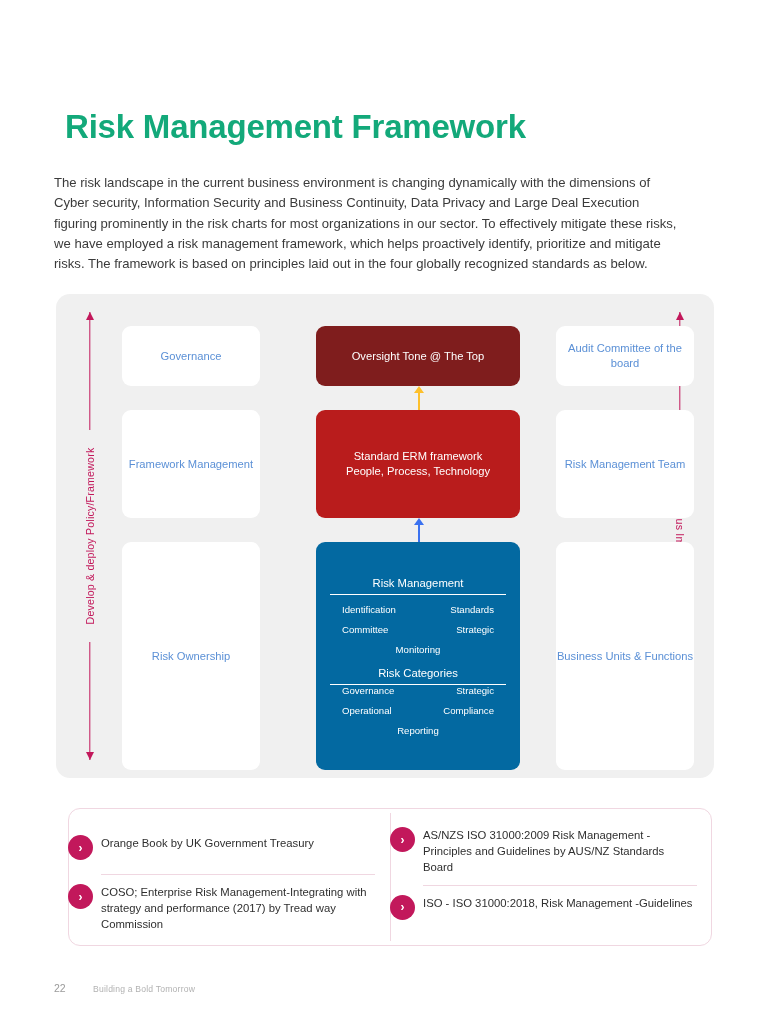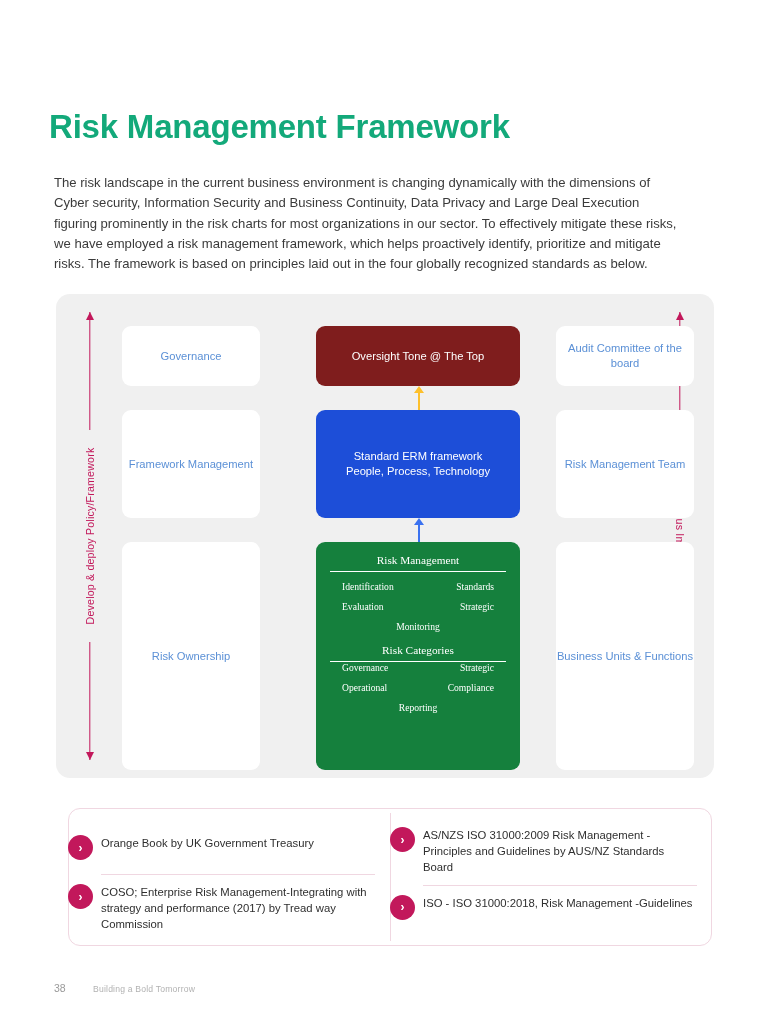--- a/index.html
+++ b/index.html
@@ -17,21 +17,21 @@
 
   .page {
     position: absolute;
     inset: 0;
     background: #ffffff;
   }
 
   
   .page-title {
     position: absolute;
-    left: 49px;
+    left: 65px;
     top: 88px;
     font-size: 33px;
     font-weight: bold;
     color: #13a97a;
     letter-spacing: -0.2px;
     white-space: nowrap;
     margin-top: 20px;
   }
 
   
@@ -140,33 +140,32 @@
     color: #5b90d6;
     font-size: 11.2px;
     line-height: 15px;
   }
   .card-green {
     background: #7f1d1d;
     color: #ffffff;
     font-size: 11.2px;
   }
   .card-orange {
-    background: #1d4ed8;
+    background: #b91c1c;
     color: #ffffff;
     font-size: 11.2px;
     line-height: 15px;
   }
   .card-blue {
-    background: #15803d;
+    background: #0369a1;
     color: #ffffff;
     align-items: flex-start;
-    justify-content: flex-start;
+    justify-content: center;
     flex-direction: column;
     padding: 12px 14px 0 14px;
-    font-family: Liberation Serif, serif;
   }
 
   
   .col-1 { left: 0px;   width: 138px; }
   .col-2 { left: 194px; width: 204px; }
   .col-3 { left: 434px; width: 138px; }
 
   
   .row-1 { top: 16px;  height: 60px; }
   .row-2 { top: 100px; height: 108px; }
@@ -397,21 +396,21 @@
         <span>Risk Ownership</span>
       </div>
 
       <div class="card card-blue col-2 row-3">
         <div class="blue-head">Risk Management</div>
         <div class="blue-pair">
           <span>Identification</span>
           <span>Standards</span>
         </div>
         <div class="blue-pair">
-          <span>Evaluation</span>
+          <span>Committee</span>
           <span>Strategic</span>
         </div>
         <div class="blue-single">Monitoring</div>
         <div class="blue-head-2">Risk Categories</div>
         <div class="blue-pair">
           <span>Governance</span>
           <span>Strategic</span>
         </div>
         <div class="blue-pair">
           <span>Operational</span>
@@ -448,16 +447,16 @@
         <span class="ref-text">AS/NZS ISO 31000:2009 Risk Management - Principles and Guidelines by AUS/NZ Standards Board</span>
       </div>
       <div class="ref-rule"></div>
       <div class="ref-item ref-right-2">
         <span class="ref-bullet">›</span>
         <span class="ref-text">ISO - ISO 31000:2018, Risk Management -Guidelines</span>
       </div>
     </div>
   </div>
 
-  <div class="footer-page">38</div>
+  <div class="footer-page">22</div>
   <div class="footer-text">Building a Bold Tomorrow</div>
 
 </div>
 
 </body></html>

